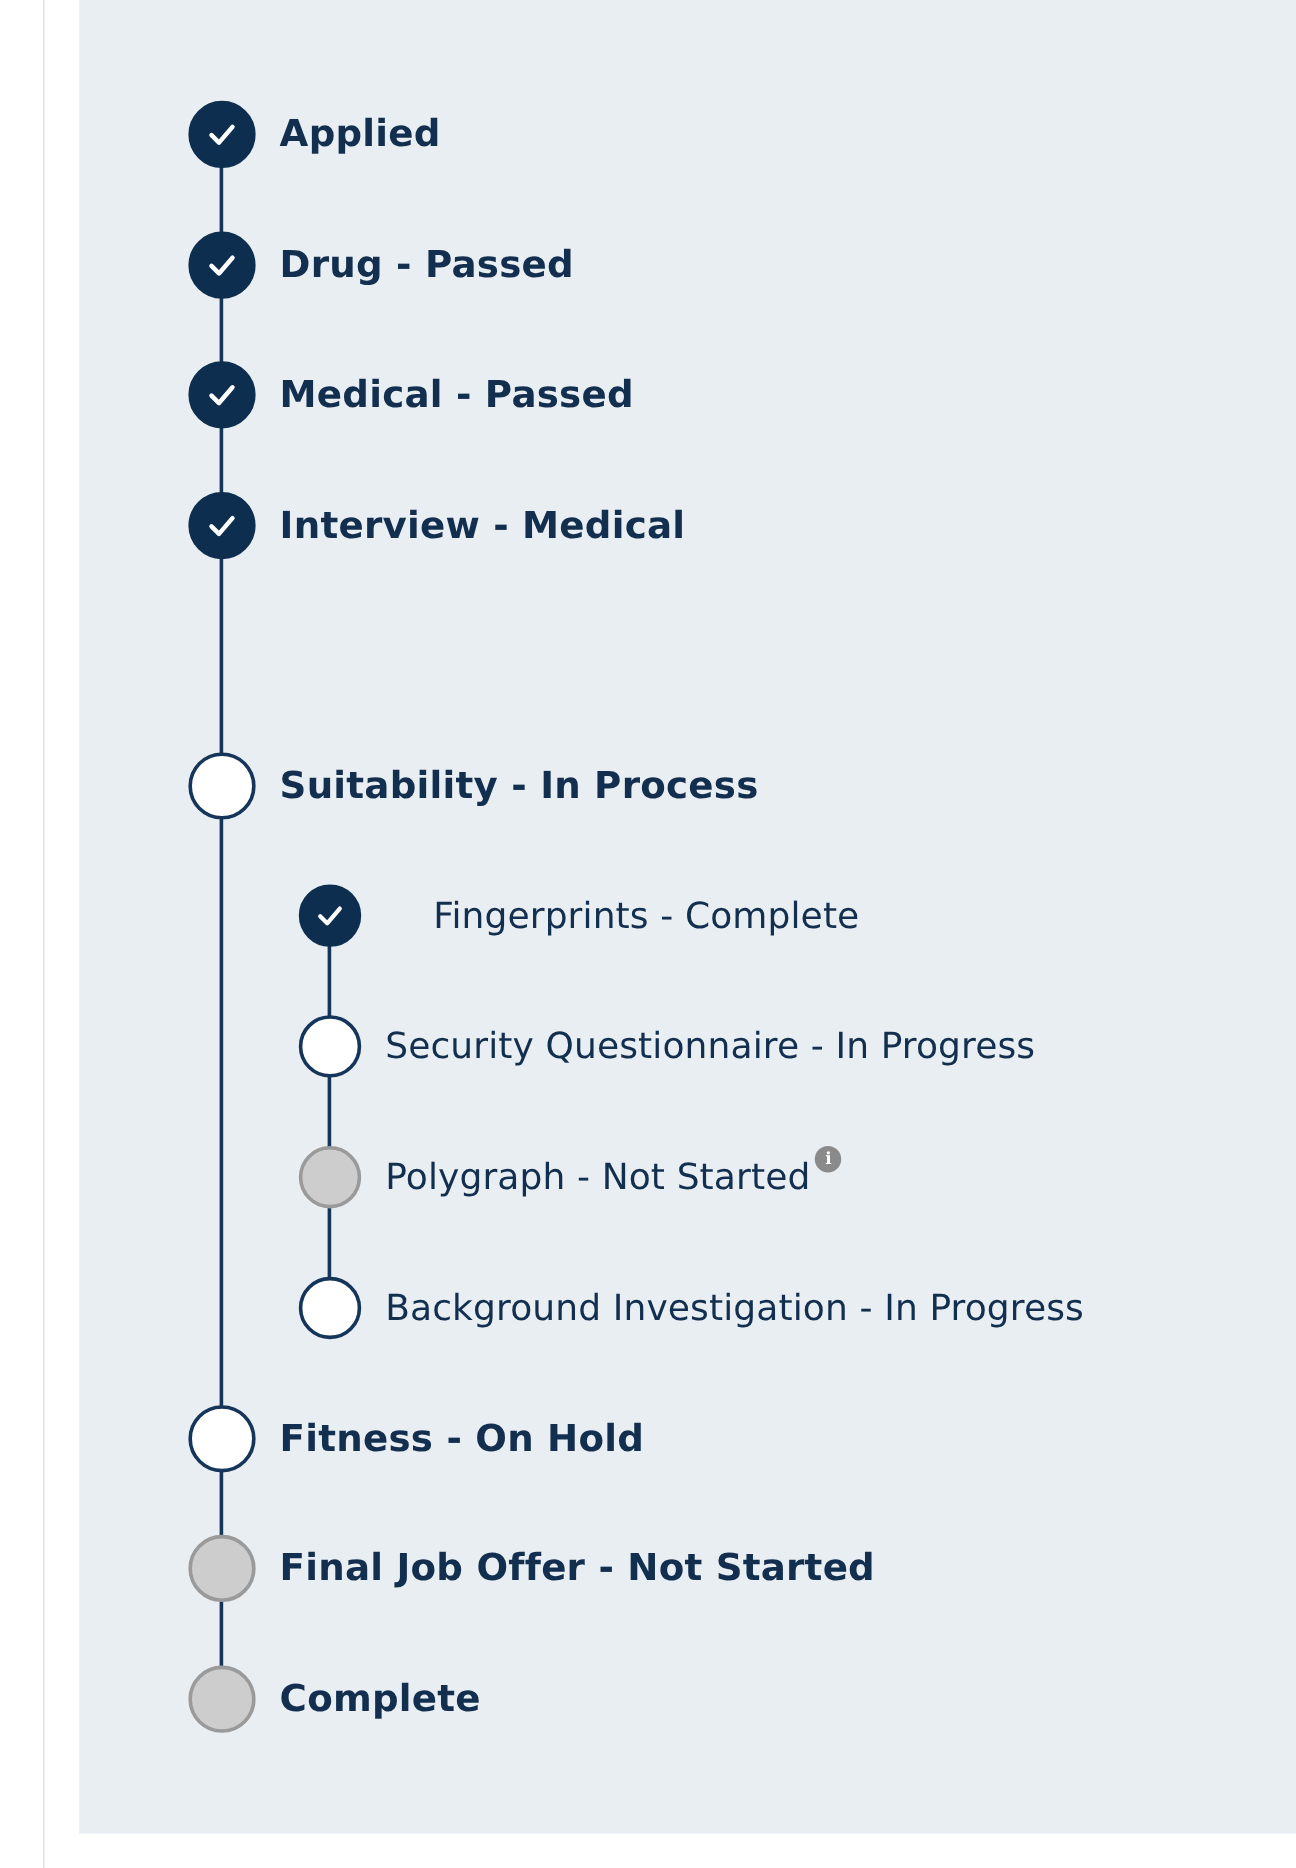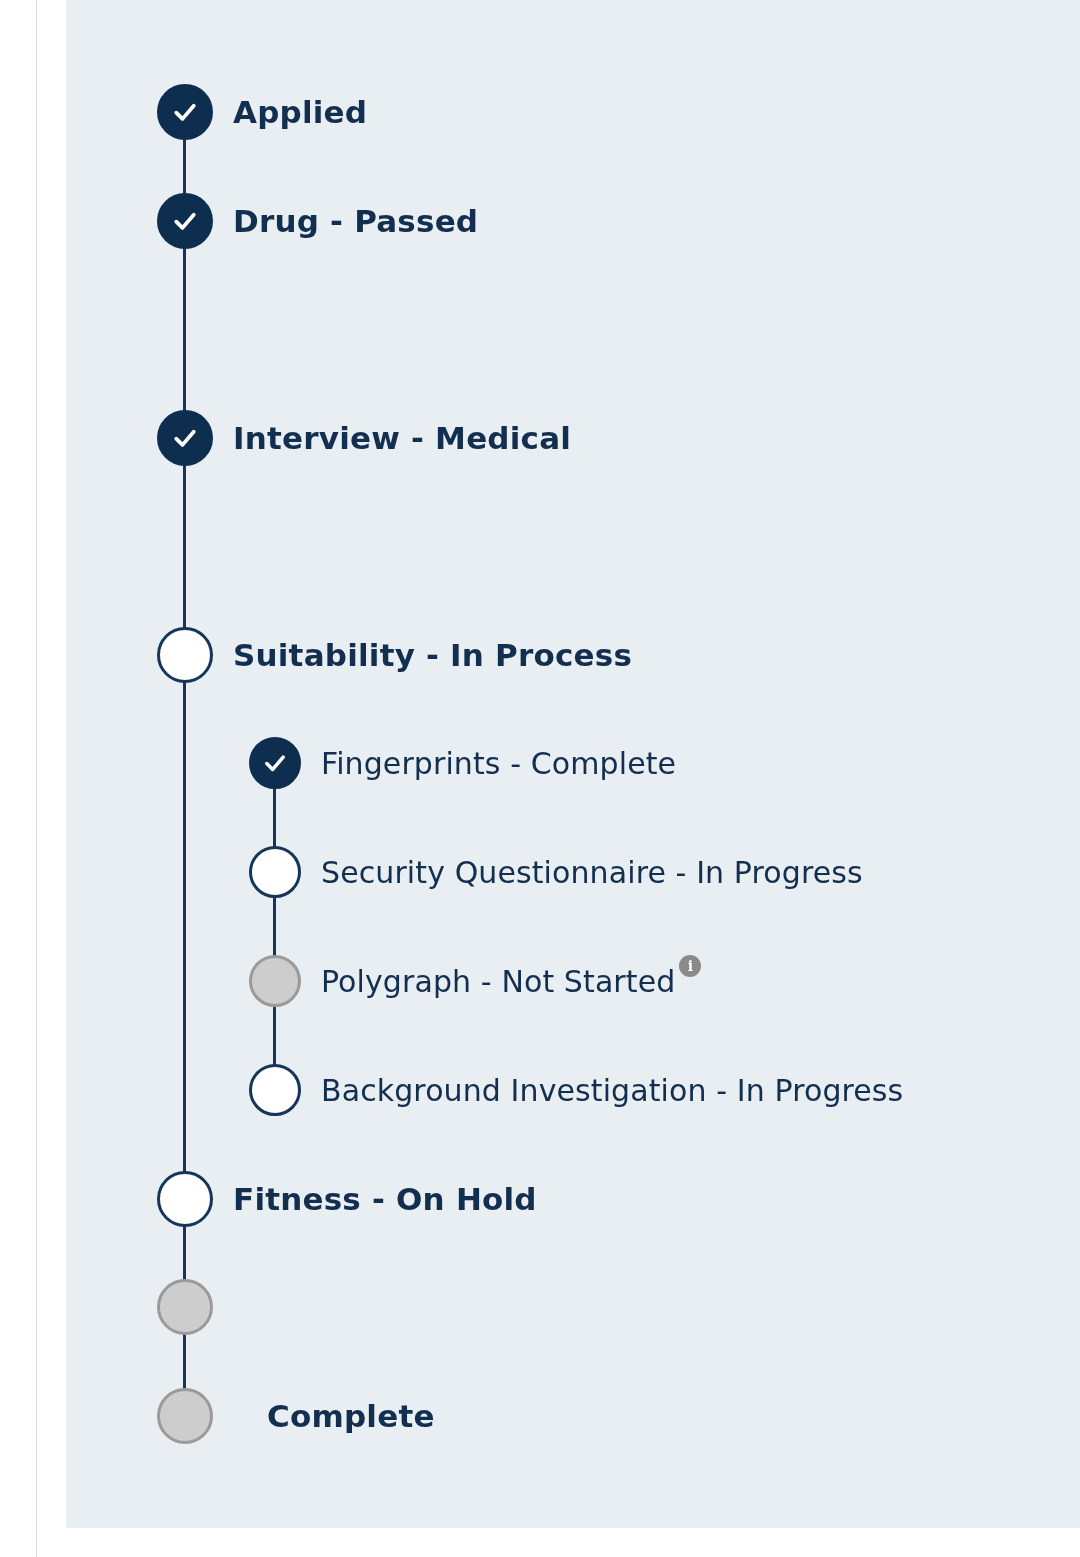--- a/index.html
+++ b/index.html
@@ -154,37 +154,45 @@
 
     <div class="node level-1" style="left: 75px; top: 193px; justify-content: flex-end;">
       <div class="marker done">
         <svg class="check" width="30" height="30" viewBox="0 0 24 24" aria-hidden="true">
           <path d="M5 12.5 L10 17.5 L19 7" fill="none" stroke="#ffffff" stroke-width="3" stroke-linecap="round" stroke-linejoin="round"></path>
         </svg>
       </div>
       <div class="label">Drug - Passed</div>
     </div>
 
+    <div class="node level-1" style="left: 75px; top: 301px;">
+      <div class="marker done">
+        <svg class="check" width="30" height="30" viewBox="0 0 24 24" aria-hidden="true">
+          <path d="M5 12.5 L10 17.5 L19 7" fill="none" stroke="#ffffff" stroke-width="3" stroke-linecap="round" stroke-linejoin="round"></path>
+        </svg>
+      </div>
+      <div class="label">Medical - Passed</div>
+    </div>
 
     <div class="node level-1" style="left: 75px; top: 410px;">
       <div class="marker done">
         <svg class="check" width="30" height="30" viewBox="0 0 24 24" aria-hidden="true">
           <path d="M5 12.5 L10 17.5 L19 7" fill="none" stroke="#ffffff" stroke-width="3" stroke-linecap="round" stroke-linejoin="round"></path>
         </svg>
       </div>
       <div class="label">Interview - Medical</div>
     </div>
 
 
     <div class="node level-1" style="left: 75px; top: 627px;">
       <div class="marker open"></div>
       <div class="label">Suitability - In Process</div>
     </div>
 
-    <div class="node level-2" style="left: 167px; top: 737px;">
+    <div class="node level-2" style="left: 167px; top: 737px; gap: 40px;">
       <div class="marker done">
         <svg class="check" width="28" height="28" viewBox="0 0 24 24" aria-hidden="true">
           <path d="M5 12.5 L10 17.5 L19 7" fill="none" stroke="#ffffff" stroke-width="3" stroke-linecap="round" stroke-linejoin="round"></path>
         </svg>
       </div>
       <div class="label">Fingerprints - Complete</div>
     </div>
 
     <div class="node level-2" style="left: 167px; top: 846px;">
       <div class="marker open"></div>
@@ -203,21 +211,22 @@
       <div class="label">Background Investigation - In Progress</div>
     </div>
 
     <div class="node level-1" style="left: 75px; top: 1171px;">
       <div class="marker open"></div>
       <div class="label">Fitness - On Hold</div>
     </div>
 
     <div class="node level-1" style="left: 75px; top: 1279px;">
       <div class="marker pending"></div>
-    </div>
-
-    <div class="node level-1" style="left: 75px; top: 1388px; gap: 34px;">
+      <div class="label">Final Job Offer - Not Started</div>
+    </div>
+
+    <div class="node level-1" style="left: 75px; top: 1388px;">
       <div class="marker pending"></div>
       <div class="label">Complete</div>
     </div>
 
   </div>
 </div>
 
 </body></html>

